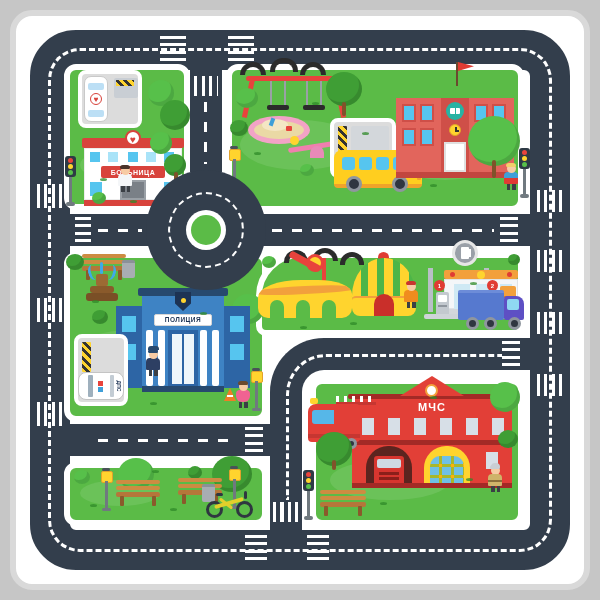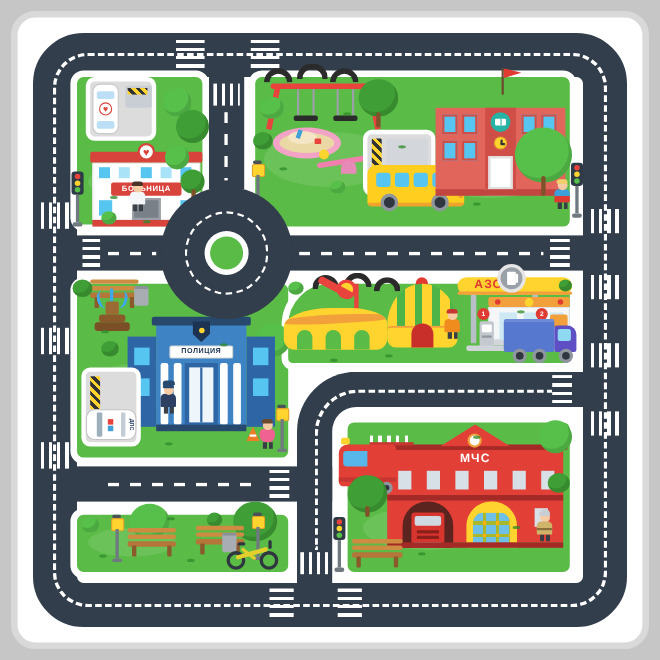--- a/index.html
+++ b/index.html
@@ -347,24 +347,20 @@
     <div class="a" style="left:12px;top:20px;width:14px;height:18px;background:var(--grass,#5bbb47);border-radius:7px 7px 0 0"></div>
     <div class="a" style="left:38px;top:20px;width:14px;height:18px;background:var(--grass,#5bbb47);border-radius:7px 7px 0 0"></div>
     <div class="a" style="left:64px;top:20px;width:14px;height:18px;background:var(--grass,#5bbb47);border-radius:7px 7px 0 0"></div>
   </div>
   <div class="a" style="left:352px;top:258px;width:64px;height:60px">
     <div class="a" style="left:26px;top:-6px;width:11px;height:11px;background:#e03b33;border-radius:50%"></div>
     <div class="a" style="left:0;top:0;width:64px;height:46px;background:repeating-linear-gradient(90deg,#ffd42e 0 9px,#4db548 9px 16px);border-radius:50% 50% 8px 8px / 85% 85% 8px 8px"></div>
     <div class="a" style="left:0;top:38px;width:64px;height:20px;background:#ffd42e;border-radius:4px 4px 8px 8px;border-top:2px solid #f2a03c"></div>
     <div class="a" style="left:22px;top:36px;width:20px;height:22px;background:#c92f2a;border-radius:10px 10px 0 0"></div>
   </div>
-  <div class="a" style="left:416px;top:252px;width:104px;height:16px;background:var(--accent-yellow,#ffd42e);border-radius:8px">
-    <div class="a" style="left:0;top:13px;width:104px;height:3px;background:#f2a03c;border-radius:2px"></div>
-    <div class="a lbl" style="left:8px;top:1px;width:40px;height:13px;color:#e03b33;font-size:11px;letter-spacing:1px">АЗС</div>
-  </div>
   <div class="a" style="left:452px;top:240px;width:26px;height:26px;background:#9aa0a8;border:3px solid #e6e6e6;border-radius:50%">
     <div class="a" style="left:6px;top:4px;width:8px;height:12px;background:#fff;border-radius:1px"></div>
     <div class="a" style="left:14px;top:6px;width:2px;height:8px;background:#fff"></div>
   </div>
   <div class="a" style="left:428px;top:268px;width:5px;height:44px;background:#b9bfc6"></div>
   <div class="a" style="left:484px;top:268px;width:5px;height:26px;background:#b9bfc6"></div>
   <div class="a" style="left:444px;top:270px;width:74px;height:44px">
     <div class="a" style="left:0;top:9px;width:74px;height:30px;background:#f4f6f8;border:1px solid #dfe3e6"></div>
     <div class="a" style="left:0;top:0;width:74px;height:9px;background:#f2a03c;border-radius:2px"></div>
     <div class="a" style="left:33px;top:0.5px;width:8px;height:8px;background:#ffd42e;border-radius:50%"></div>
@@ -397,21 +393,21 @@
     <div class="a wheel" style="left:8px;top:27px;width:13px;height:13px"></div>
     <div class="a wheel" style="left:26px;top:27px;width:13px;height:13px"></div>
     <div class="a wheel" style="left:50px;top:27px;width:13px;height:13px"></div>
   </div>
   <div class="a tree" style="left:262px;top:256px;width:14px;height:12px"></div>
   <div class="a tree t2" style="left:508px;top:254px;width:12px;height:11px"></div>
   <div class="a tuft" style="left:300px;top:326px"></div>
     <div class="a tuft" style="left:350px;top:322px"></div>
     <div class="a tuft" style="left:470px;top:282px"></div>
 
-  <div class="a" style="left:352px;top:392px;width:160px;height:106px">
+  <div class="a" style="left:352px;top:382px;width:160px;height:106px">
     <div class="a" style="left:-4px;top:12px;width:168px;height:5px;background:#a32a26;border-radius:2px"></div>
     <div class="a" style="left:48px;top:-6px;width:64px;height:20px;background:var(--fire-red,#e23f37);clip-path:polygon(50% 0,100% 100%,0 100%)"></div>
     <div class="a" style="left:73px;top:2px;width:13px;height:13px;background:#fff;border:2px solid #f2a03c;border-radius:50%"></div>
     <div class="a" style="left:0;top:17px;width:160px;height:84px;background:var(--fire-red,#e23f37)"></div>
     <div class="a lbl" style="left:48px;top:19px;width:64px;height:13px;color:#fff;font-size:11px;letter-spacing:1px">МЧС</div>
     <div class="a" style="left:10px;top:36px;width:12px;height:17px;background:#d7dfe7"></div>
     <div class="a" style="left:36px;top:36px;width:12px;height:17px;background:#d7dfe7"></div>
     <div class="a" style="left:62px;top:36px;width:12px;height:17px;background:#d7dfe7"></div>
     <div class="a" style="left:88px;top:36px;width:12px;height:17px;background:#d7dfe7"></div>
     <div class="a" style="left:114px;top:36px;width:12px;height:17px;background:#d7dfe7"></div>

